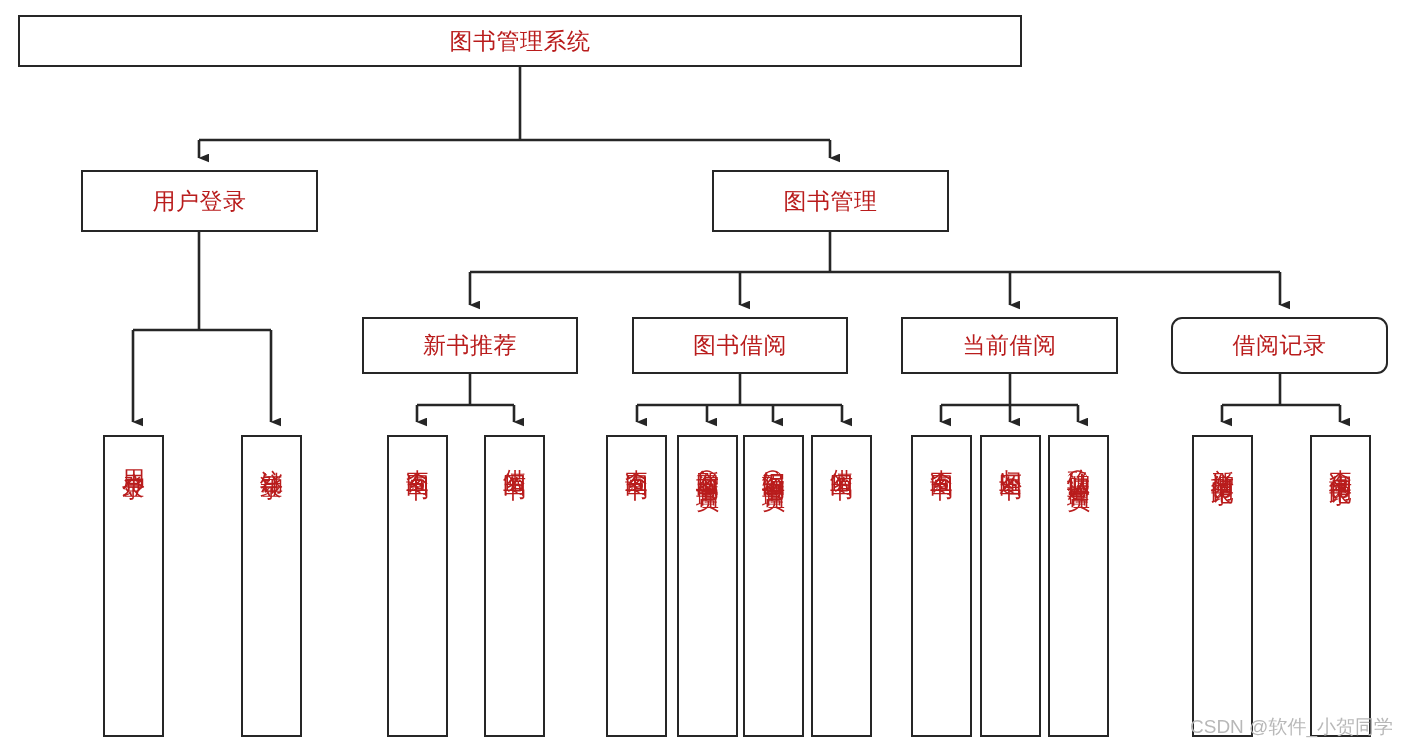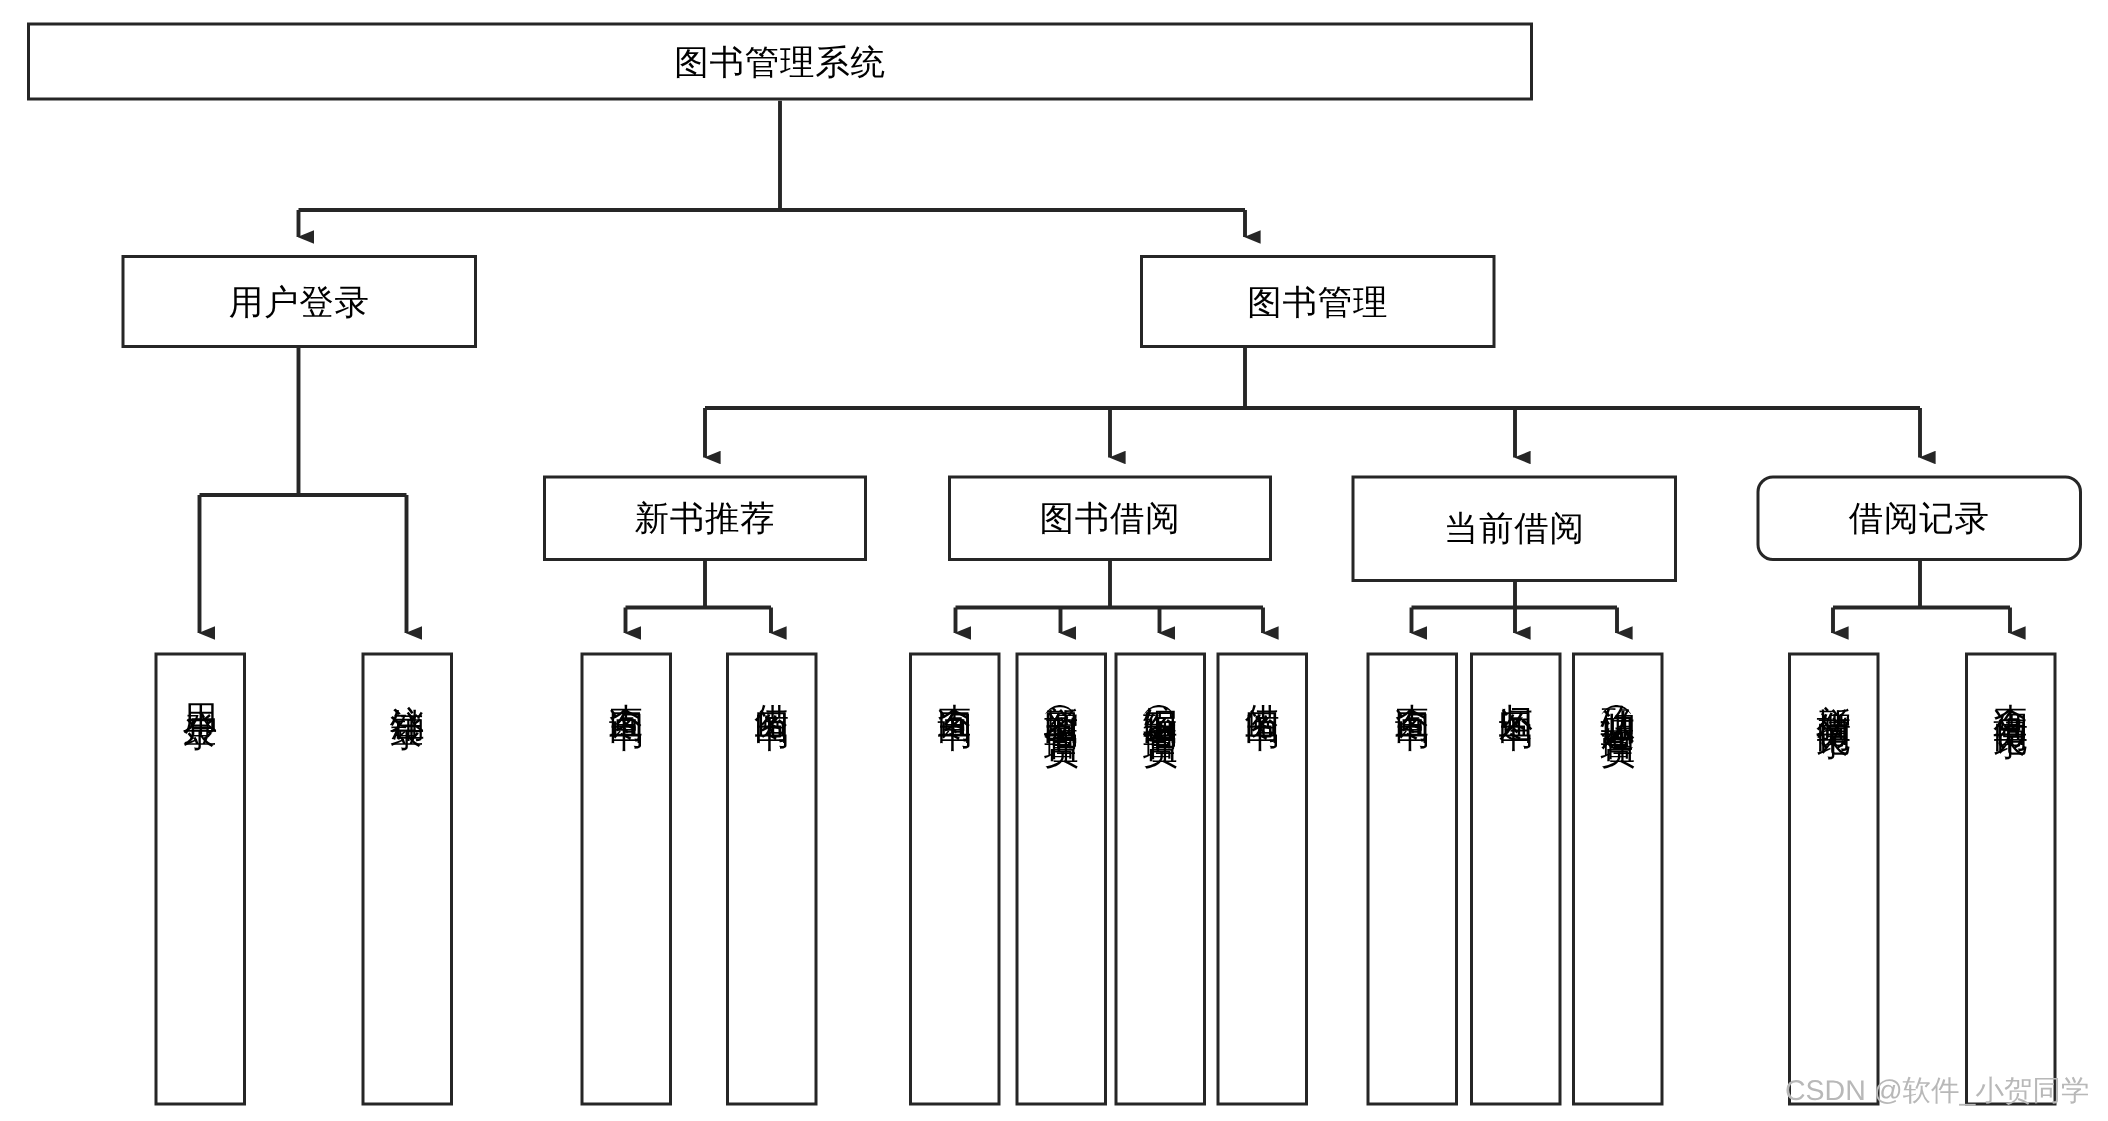--- a/index.html
+++ b/index.html
@@ -24,21 +24,21 @@
   .node-box {
     position: absolute;
     box-sizing: border-box;
     border: 2px solid #262626;
     background: #ffffff;
     display: flex;
     align-items: center;
     justify-content: center;
   }
   .node-label {
-    color: #000000;
+    color: #b91c1c;
     font-size: 23px;
     line-height: 1.25;
     letter-spacing: 0.5px;
     white-space: nowrap;
     text-align: center;
   }
   .node-box.leaf {
     align-items: flex-start;
     justify-content: center;
     padding-top: 14px;
@@ -127,31 +127,31 @@
     </g>
   </svg>
 
   <div class="node-box" style="left:18px; top:15px; width:1004px; height:52px;">
     <span class="node-label">图书管理系统</span>
   </div>
 
   <div class="node-box" style="left:81px; top:170px; width:237px; height:62px;">
     <span class="node-label">用户登录</span>
   </div>
-  <div class="node-box" style="left:712px; top:170px; width:237px; height:62px;margin-left:48px;">
+  <div class="node-box" style="left:712px; top:170px; width:237px; height:62px;">
     <span class="node-label">图书管理</span>
   </div>
 
   <div class="node-box" style="left:632px; top:317px; width:216px; height:57px;">
     <span class="node-label">图书借阅</span>
   </div>
   <div class="node-box" style="left:362px; top:317px; width:216px; height:57px;">
     <span class="node-label">新书推荐</span>
   </div>
-  <div class="node-box" style="left:901px; top:317px; width:217px; height:71px;">
+  <div class="node-box" style="left:901px; top:317px; width:217px; height:57px;">
     <span class="node-label">当前借阅</span>
   </div>
   <div class="node-box" style="left:1171px; top:317px; width:217px; height:57px;border-radius:11px;">
     <span class="node-label">借阅记录</span>
   </div>
 
   <div class="node-box leaf" style="left:103px; top:435px; width:61px; height:302px;">
     <span class="node-label">用户登录</span>
   </div>
   <div class="node-box leaf" style="left:241px; top:435px; width:61px; height:302px;">

